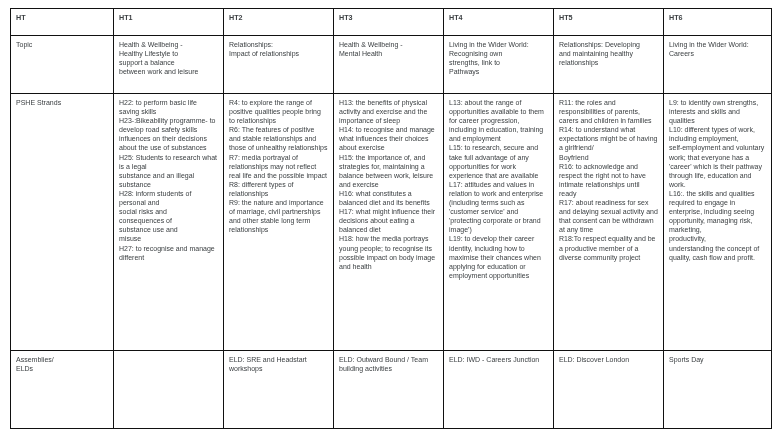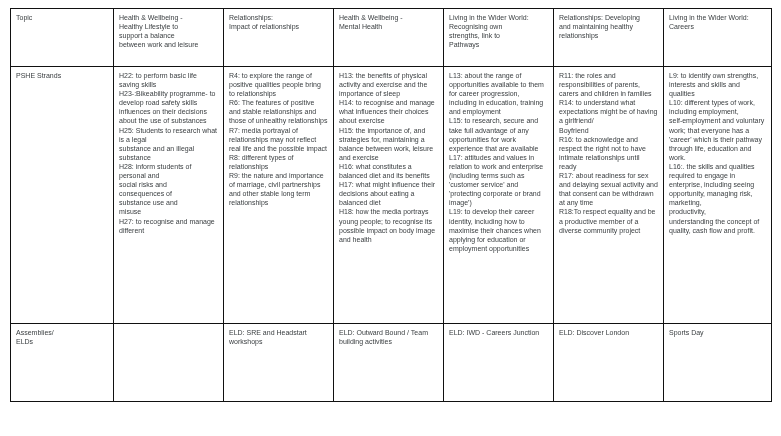--- a/index.html
+++ b/index.html
@@ -54,20 +54,29 @@
     <colgroup>
       <col style="width:103px">
       <col style="width:110px">
       <col style="width:110px">
       <col style="width:110px">
       <col style="width:110px">
       <col style="width:110px">
       <col style="width:108px">
     </colgroup>
     <tbody>
+        <tr class="r-header">
+      <th>HT</th>
+      <th>HT1</th>
+      <th>HT2</th>
+      <th>HT3</th>
+      <th>HT4</th>
+      <th>HT5</th>
+      <th>HT6</th>
+    </tr>
     <tr class="r-topic">
       <td class="row-label">Topic</td>
       <td>Health &amp; Wellbeing -
 Healthy Lifestyle to
 support a balance
 between work and leisure</td>
       <td>Relationships:
 Impact of relationships</td>
       <td>Health &amp; Wellbeing -
 Mental Health</td>

